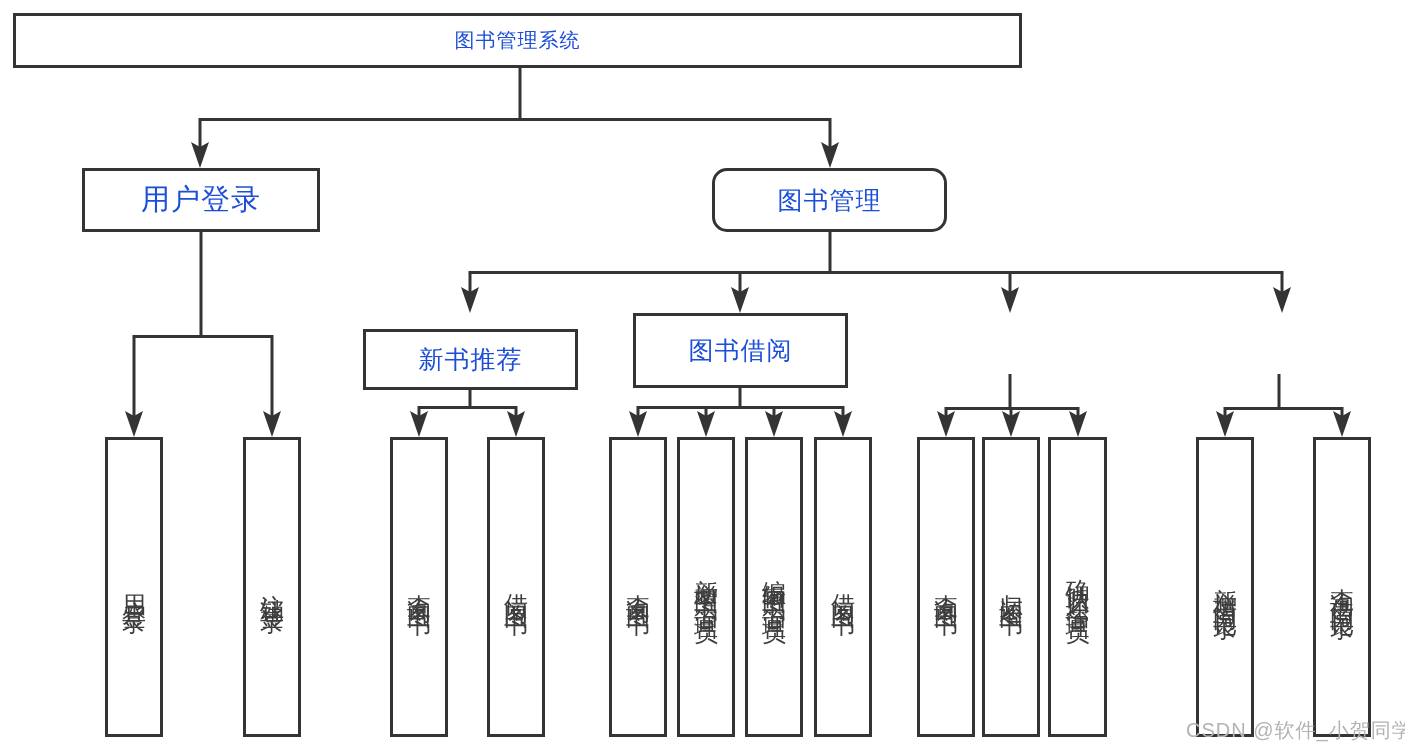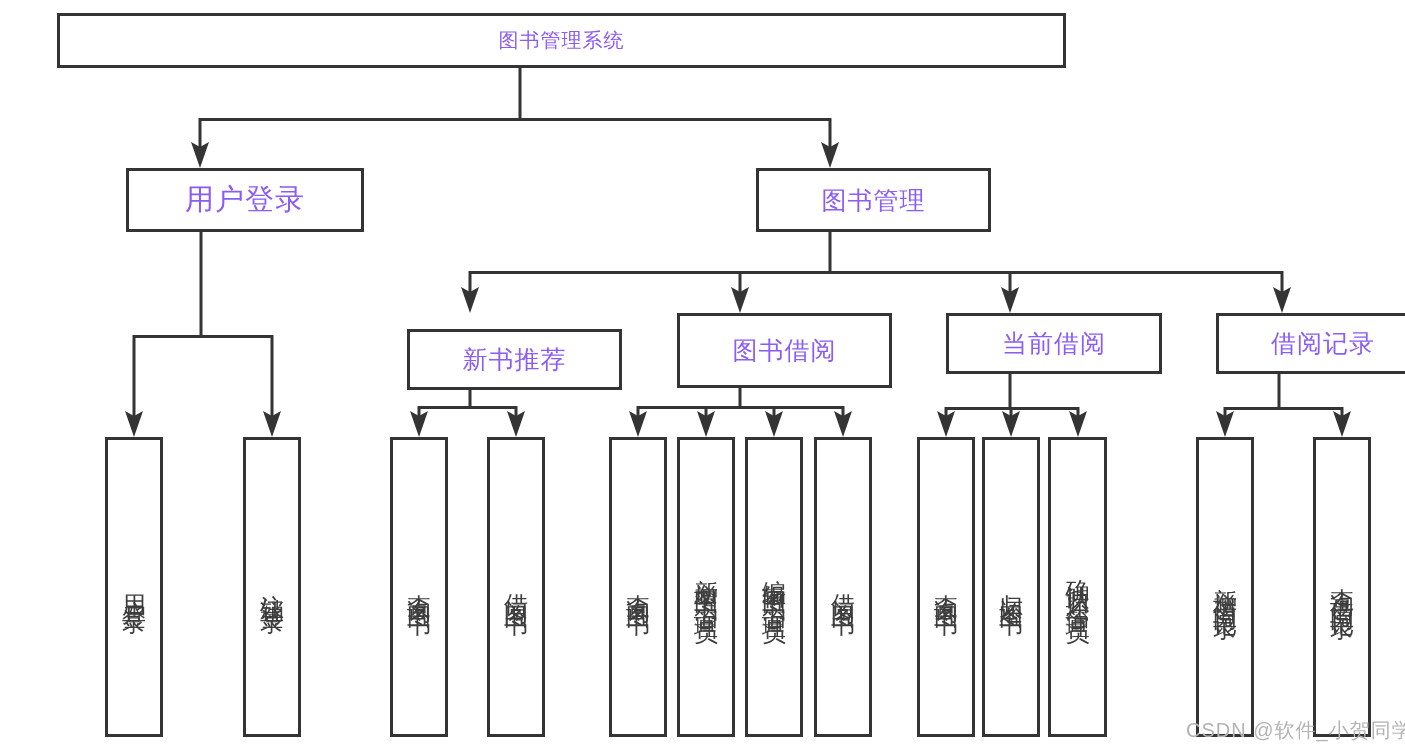--- a/index.html
+++ b/index.html
@@ -12,24 +12,23 @@
     overflow:hidden;
   }
   #wires{position:absolute;left:0;top:0;z-index:1;}
   .node{
     position:absolute;
     box-sizing:border-box;
     border:3px solid #343434;
     background:#ffffff;
     display:flex;align-items:center;justify-content:center;
     text-align:center;
-    color:#8b5cf6;
+    color:#1d4ed8;
     z-index:2;
     letter-spacing:1px;
-    margin-left:44px;
   }
   .node.root{font-size:20px;}
   .node.lvl2a{font-size:29px;}
   .node.lvl2b{font-size:25px;}
   .node.lvl3{font-size:25px;}
   .leaf{
     position:absolute;
     box-sizing:border-box;
     top:437px;height:300px;width:58px;
     border:3px solid #343434;
@@ -104,26 +103,24 @@
       <polygon points="1078,437 1069,411 1078,416 1087,411"></polygon>
 
       <polygon points="1225,437 1216,411 1225,416 1234,411"></polygon>
       <polygon points="1342,437 1333,411 1342,416 1351,411"></polygon>
     </g>
   </svg>
 
   <div class="node root" style="left:13px;top:13px;width:1009px;height:55px;">图书管理系统</div>
 
   <div class="node lvl2a" style="left:82px;top:168px;width:238px;height:64px;">用户登录</div>
-  <div class="node lvl2b" style="left:712px;top:168px;width:235px;height:64px;">图书管理</div>
+  <div class="node lvl2b" style="left:712px;top:168px;width:235px;height:64px;border-radius:15px;">图书管理</div>
 
   <div class="node lvl3" style="left:363px;top:329px;width:215px;height:61px;">新书推荐</div>
   <div class="node lvl3" style="left:633px;top:313px;width:215px;height:75px;">图书借阅</div>
-  <div class="node lvl3" style="left:902px;top:313px;width:216px;height:61px;">当前借阅</div>
-  <div class="node lvl3" style="left:1172px;top:313px;width:214px;height:61px;">借阅记录</div>
 
   <div class="leaf" style="left:105px;">
     <span>用户登录</span>
     </div>
   <div class="leaf" style="left:243px;">
     <span>注销登录</span>
     </div>
 
   <div class="leaf" style="left:390px;">
     <span>查询图书</span>

